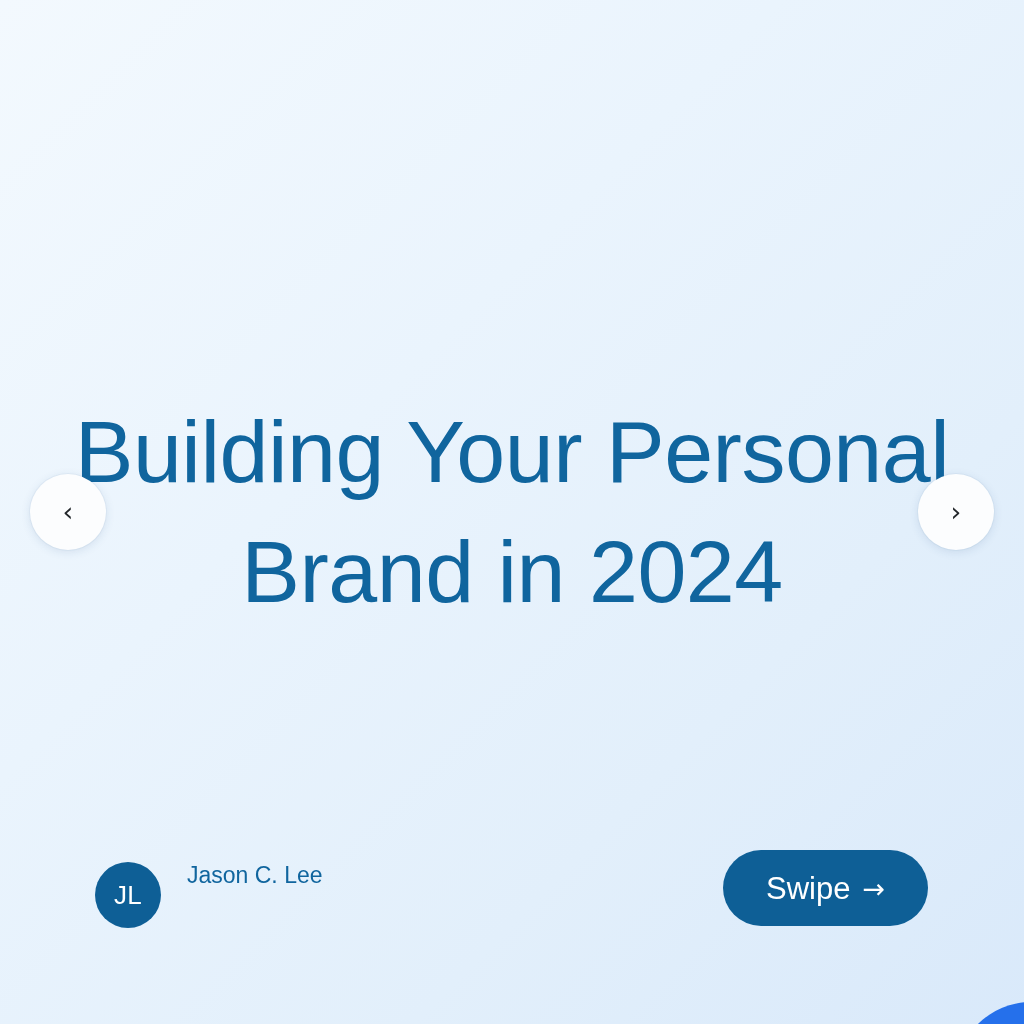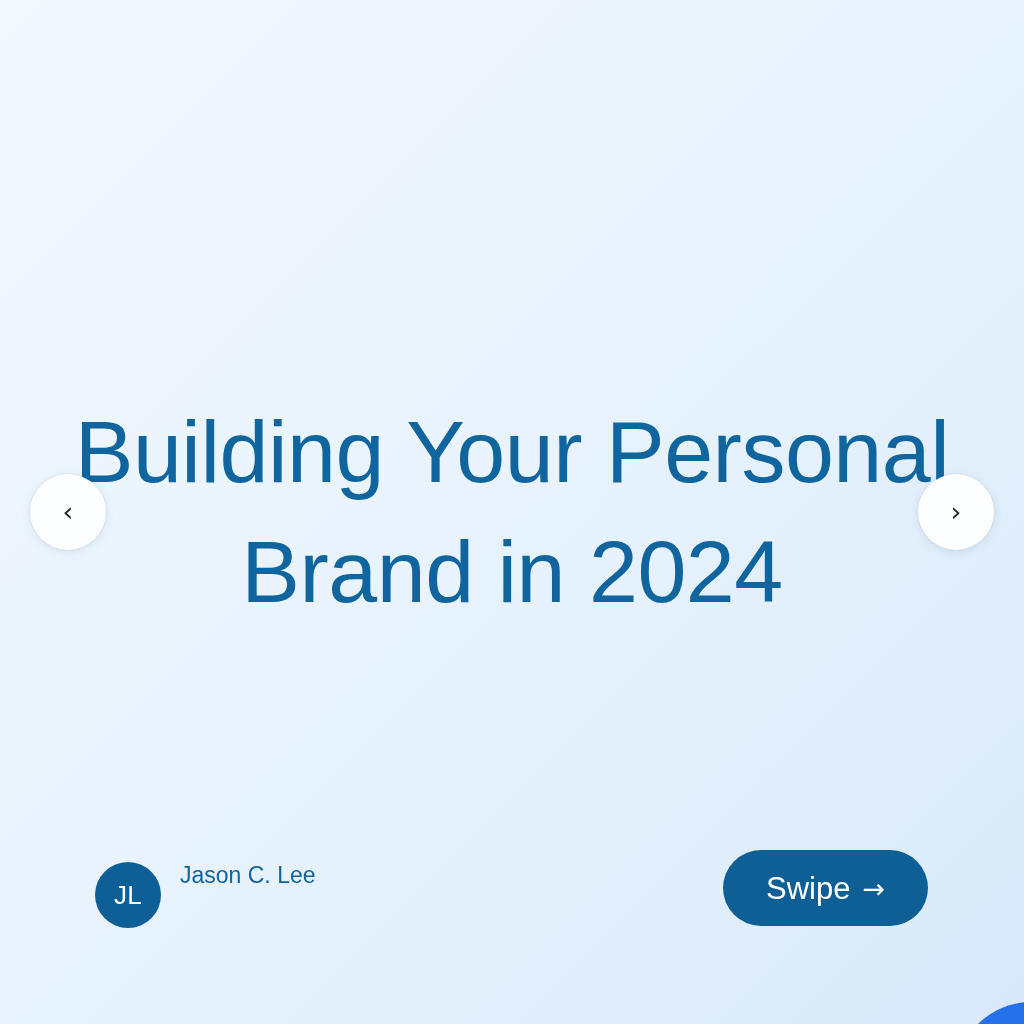--- a/index.html
+++ b/index.html
@@ -100,21 +100,21 @@
     color: #FFFFFF;
     display: flex;
     align-items: center;
     justify-content: center;
     font-size: 26px;
     font-weight: 500;
     letter-spacing: 0.3px;
     flex: none;
   }
   .author-name {
-    margin-left: 19px;
+    margin-left: 26px;
     font-size: 23px;
     font-weight: 500;
     color: #10659E;
     white-space: nowrap;
   }
 
   
   .swipe-btn {
     position: absolute;
     left: 723px;

